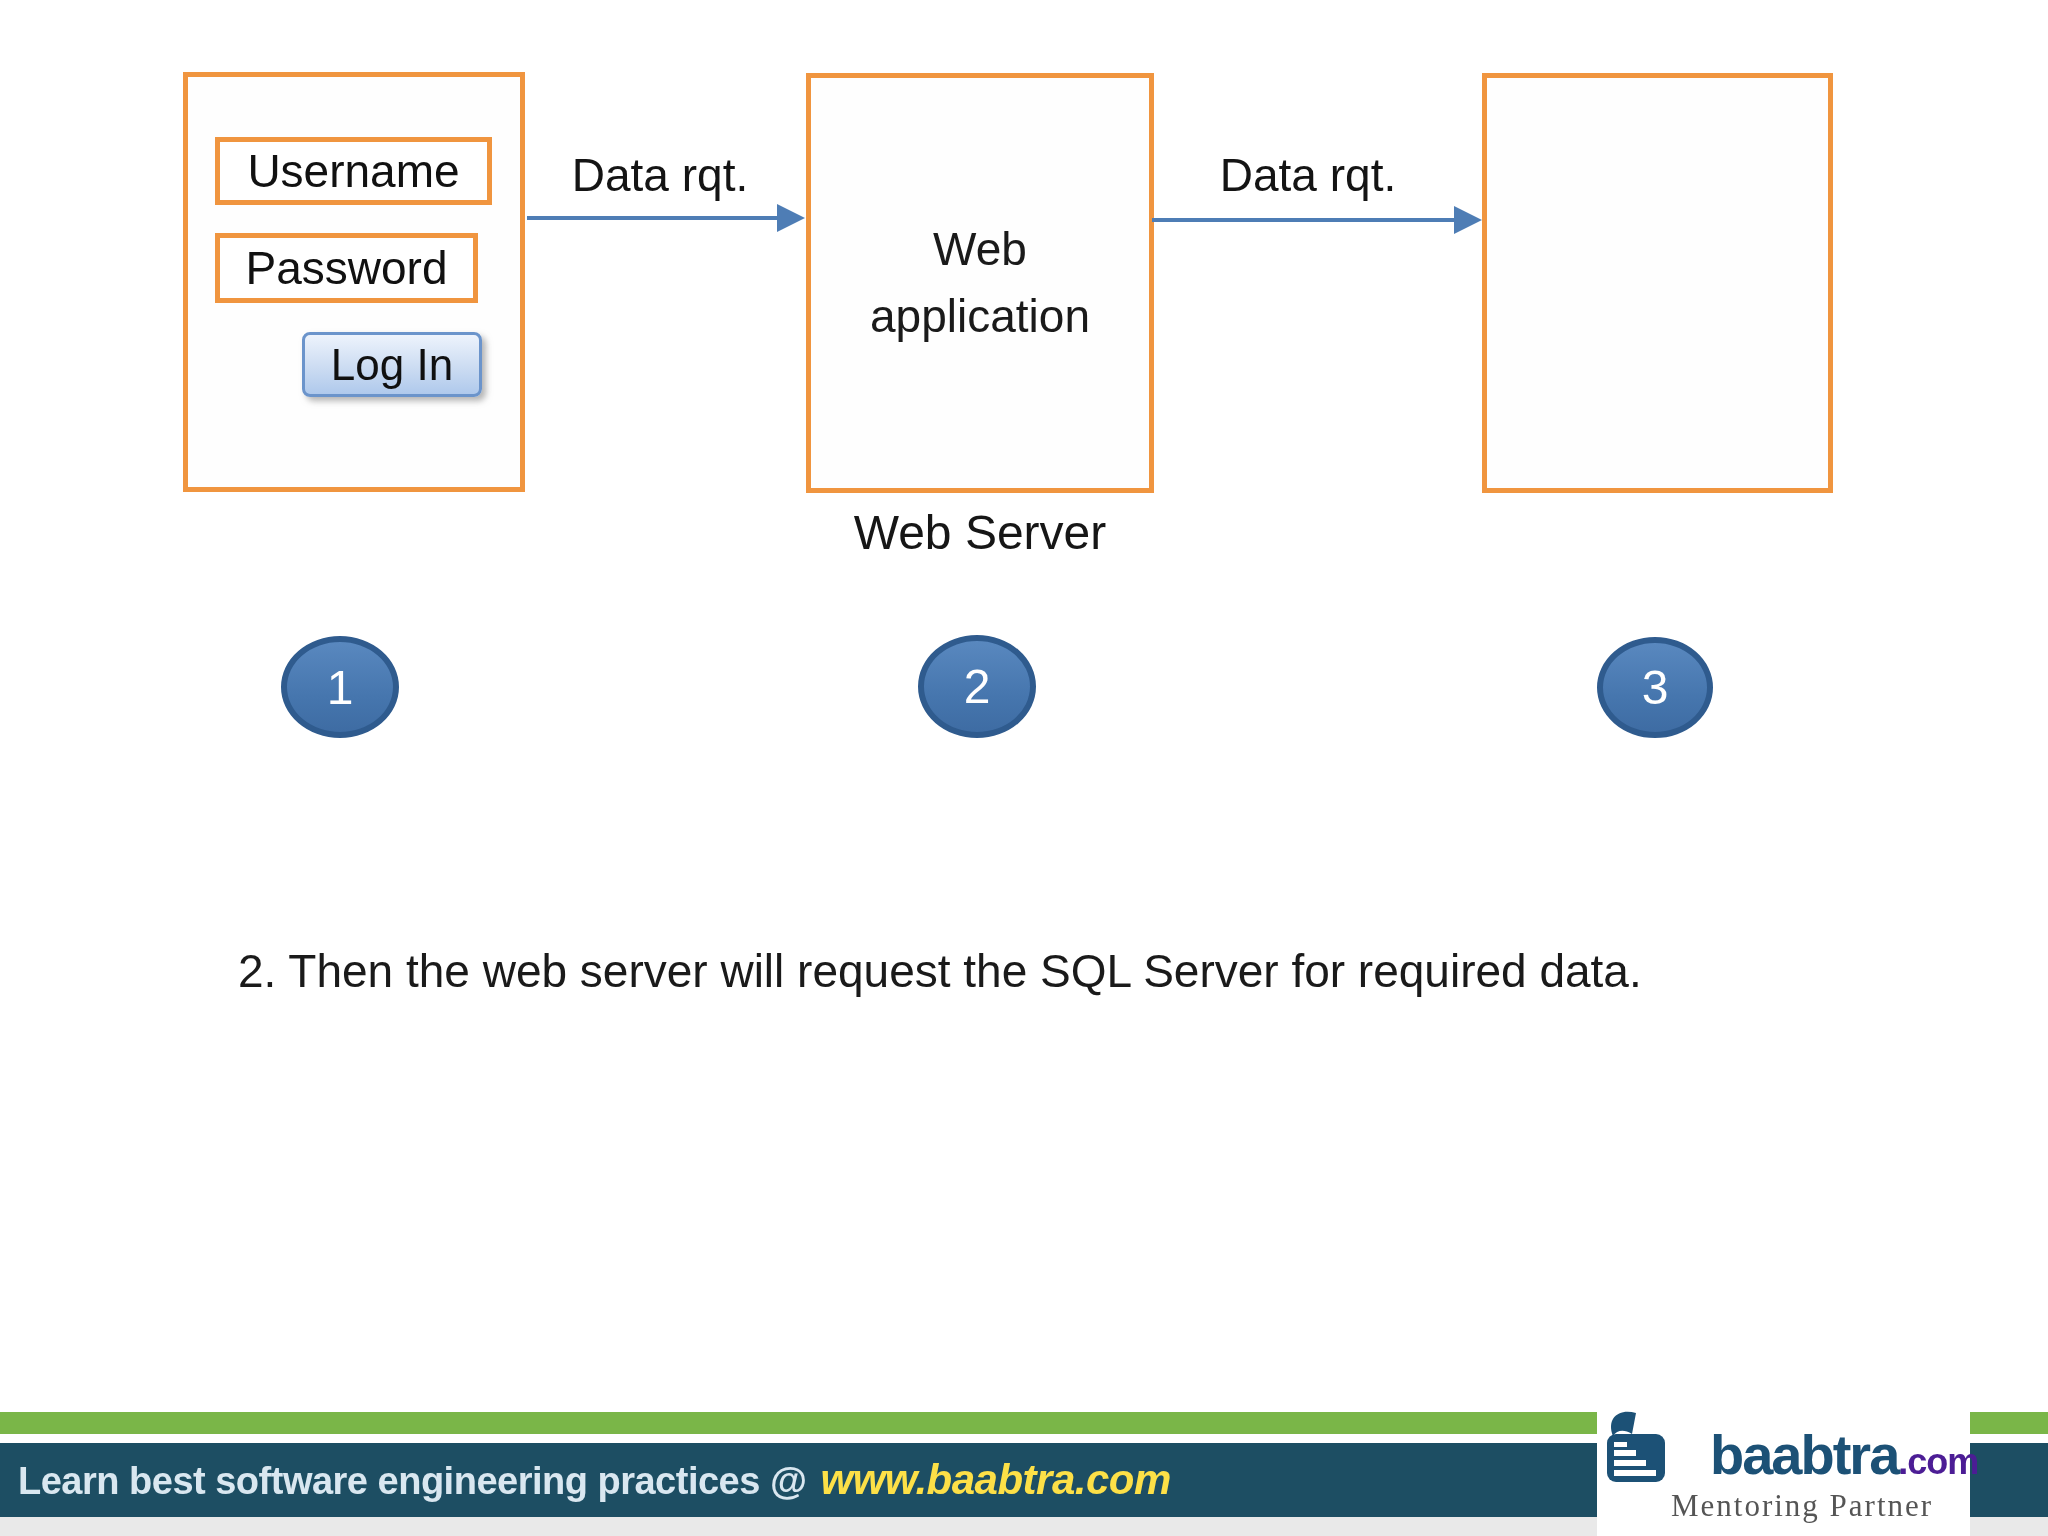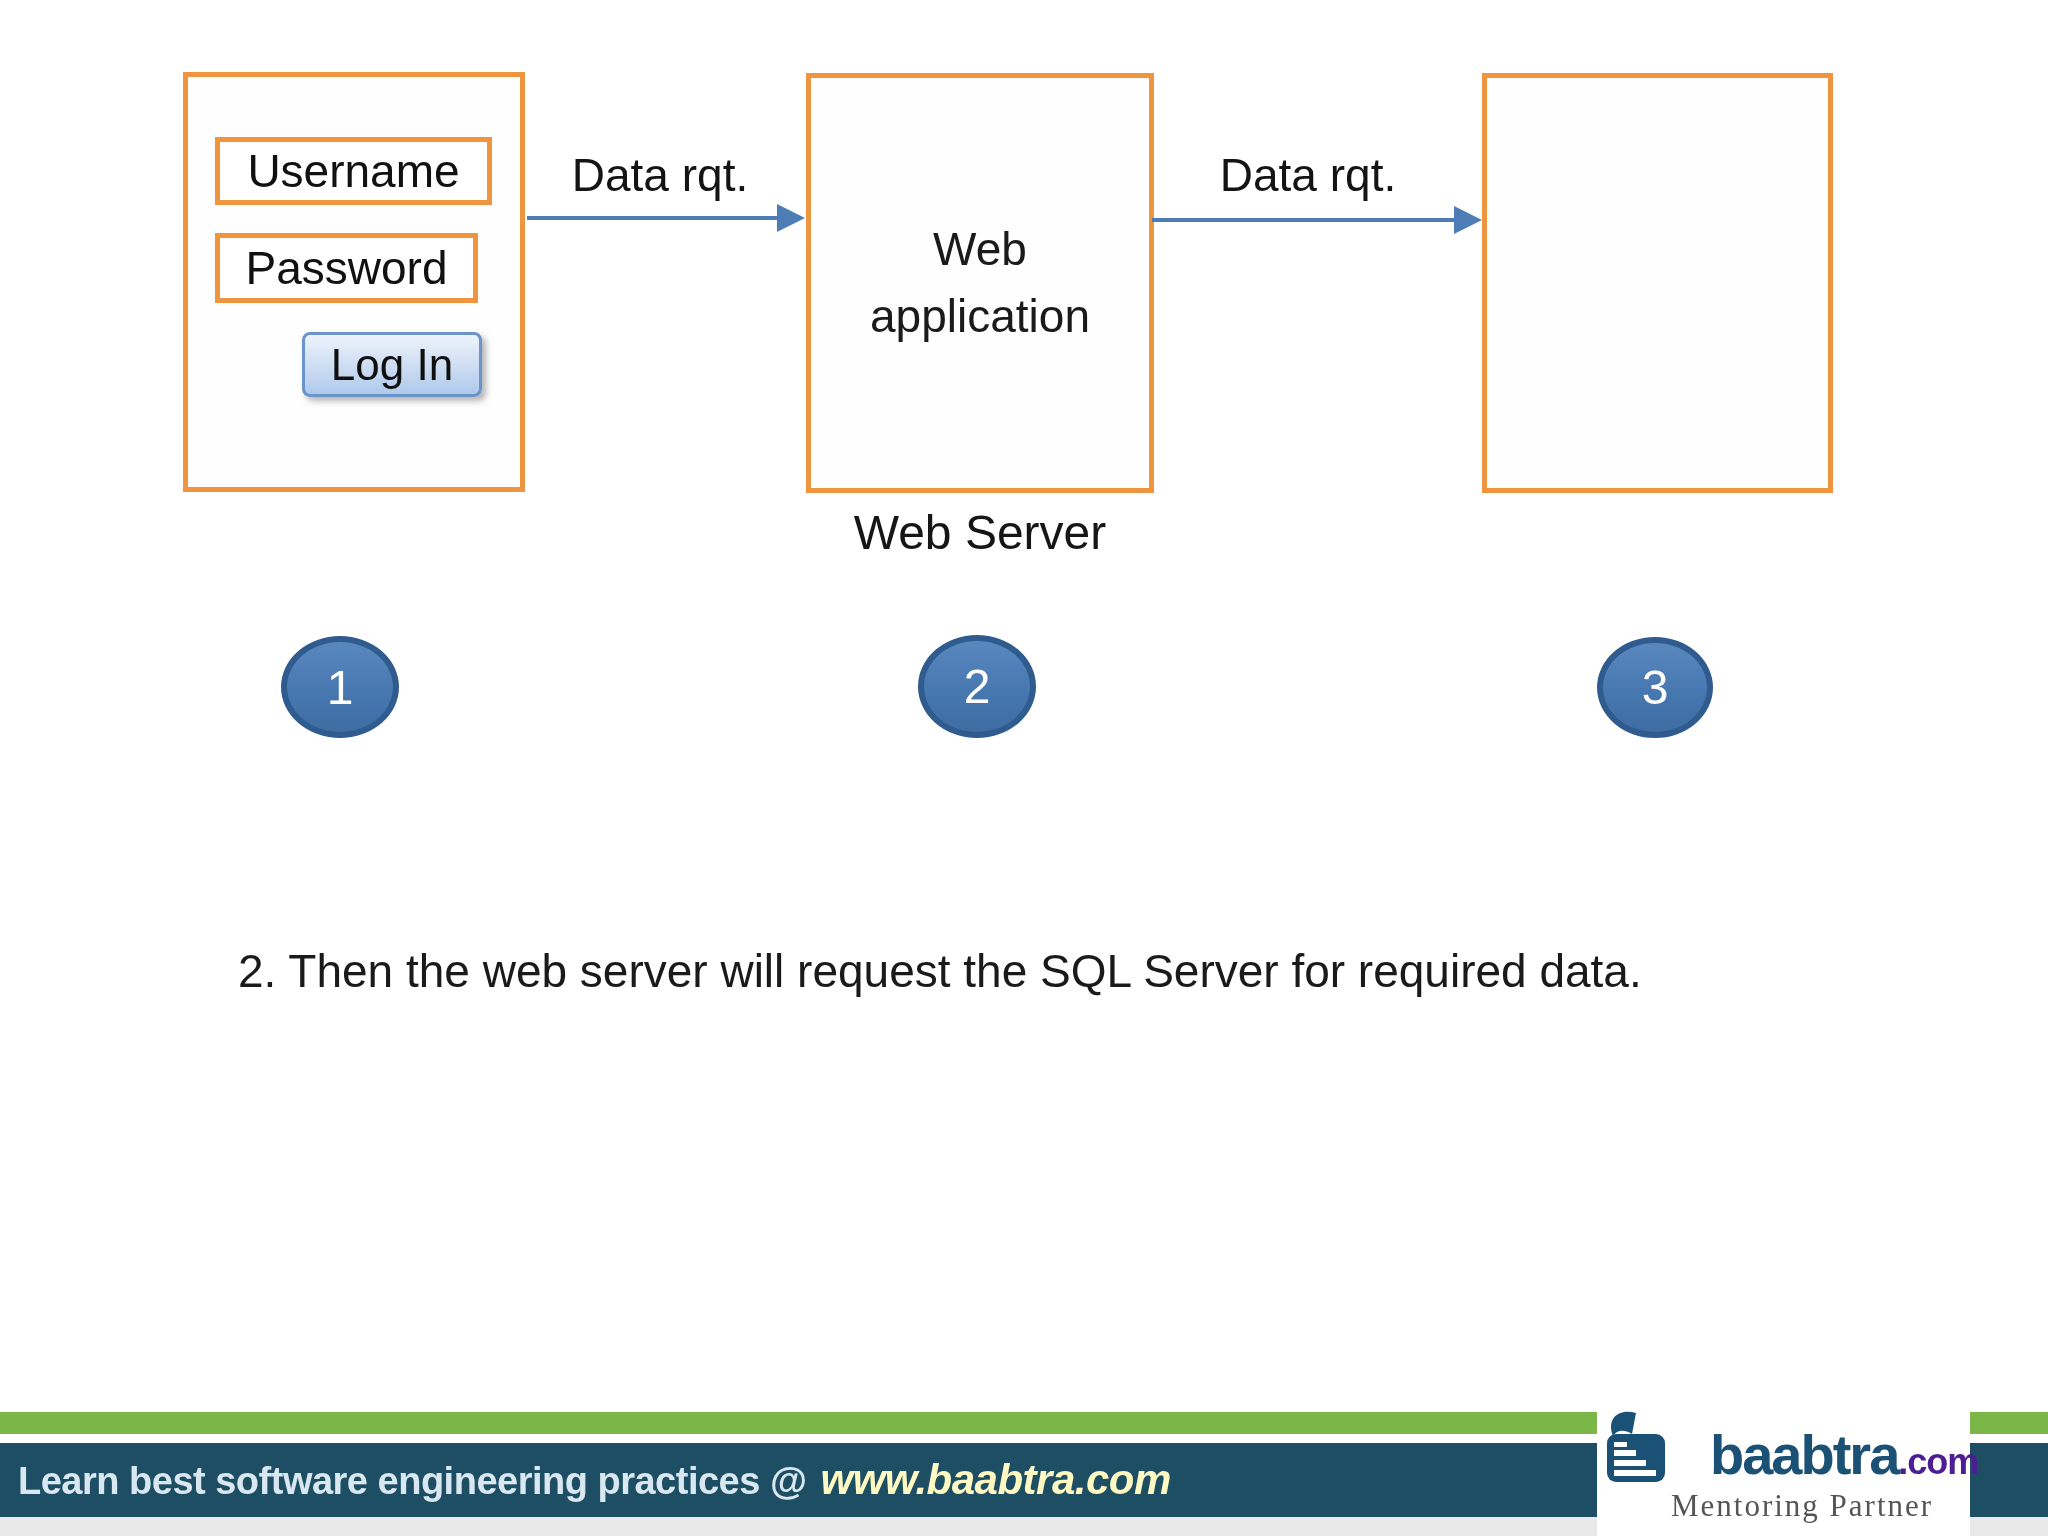--- a/index.html
+++ b/index.html
@@ -54,21 +54,21 @@
   .circle-3{left:1597px;top:637px;width:116px;height:101px;}
 
   
   .caption{left:238px;top:944px;font-size:46px;color:#1a1a1a;white-space:nowrap;}
 
   
   .bar-green{left:0;top:1412px;width:2048px;height:22px;background:#7AB648;}
   .bar-teal{left:0;top:1443px;width:2048px;height:74px;background:#1D4E63;display:flex;align-items:center;}
   .bottom-strip{left:0;top:1517px;width:2048px;height:19px;background:#E9E9E9;}
   .footer-text{padding-left:18px;font-weight:bold;font-size:38px;color:#D9E7F0;letter-spacing:-0.5px;white-space:nowrap;}
-  .footer-link{font-size:42px;font-style:italic;font-weight:bold;color:#fef9c3;margin-left:14px;cursor:pointer;}
+  .footer-link{font-size:42px;font-style:italic;font-weight:bold;color:#fde047;margin-left:14px;cursor:pointer;}
 
   
   .logo-panel{left:1597px;top:1396px;width:373px;height:140px;background:#ffffff;}
   .logo-icon{position:absolute;left:6px;top:10px;}
   .brand-row{position:absolute;left:70px;top:26px;white-space:nowrap;}
   .brand{font-size:56px;font-weight:bold;color:#1C5176;letter-spacing:-2px;margin-left:43px;}
   .brand-tld{font-size:36px;font-weight:bold;color:#4c1d95;letter-spacing:-1px;}
   .tagline{position:absolute;left:74px;top:92px;font-size:31px;color:#555555;
     font-family:Liberation Serif, serif;letter-spacing:2px;white-space:nowrap;}
 </style>

